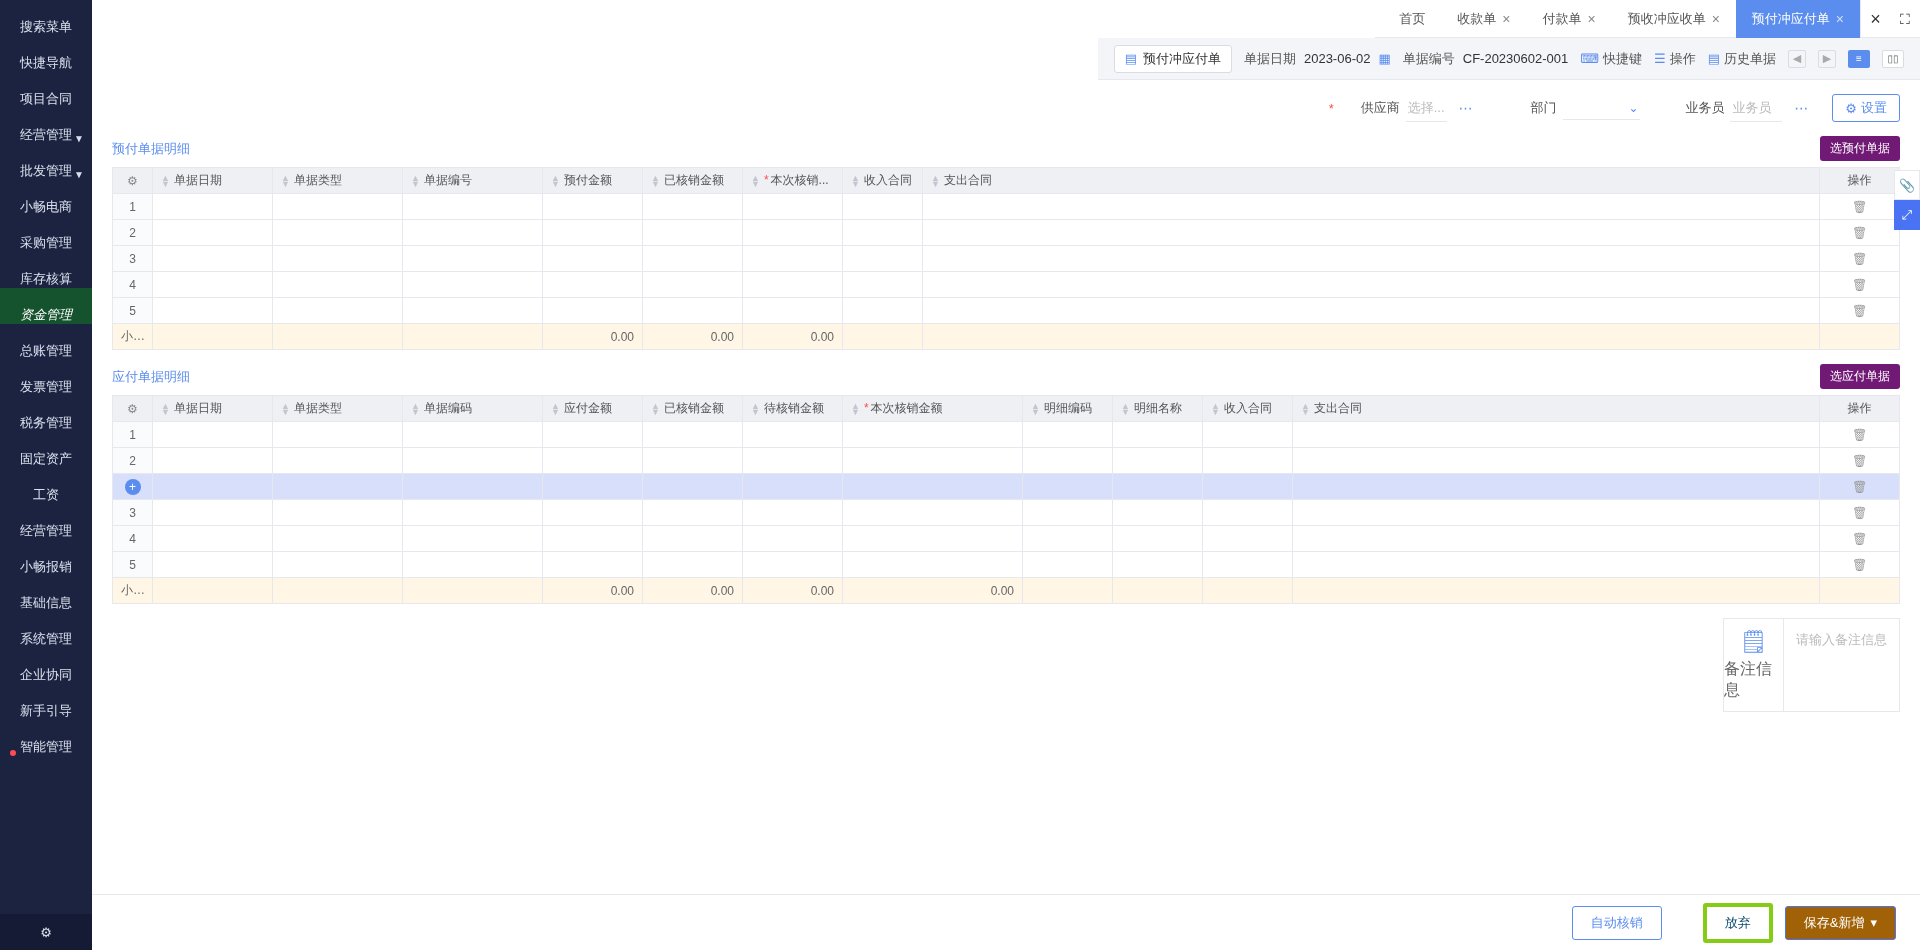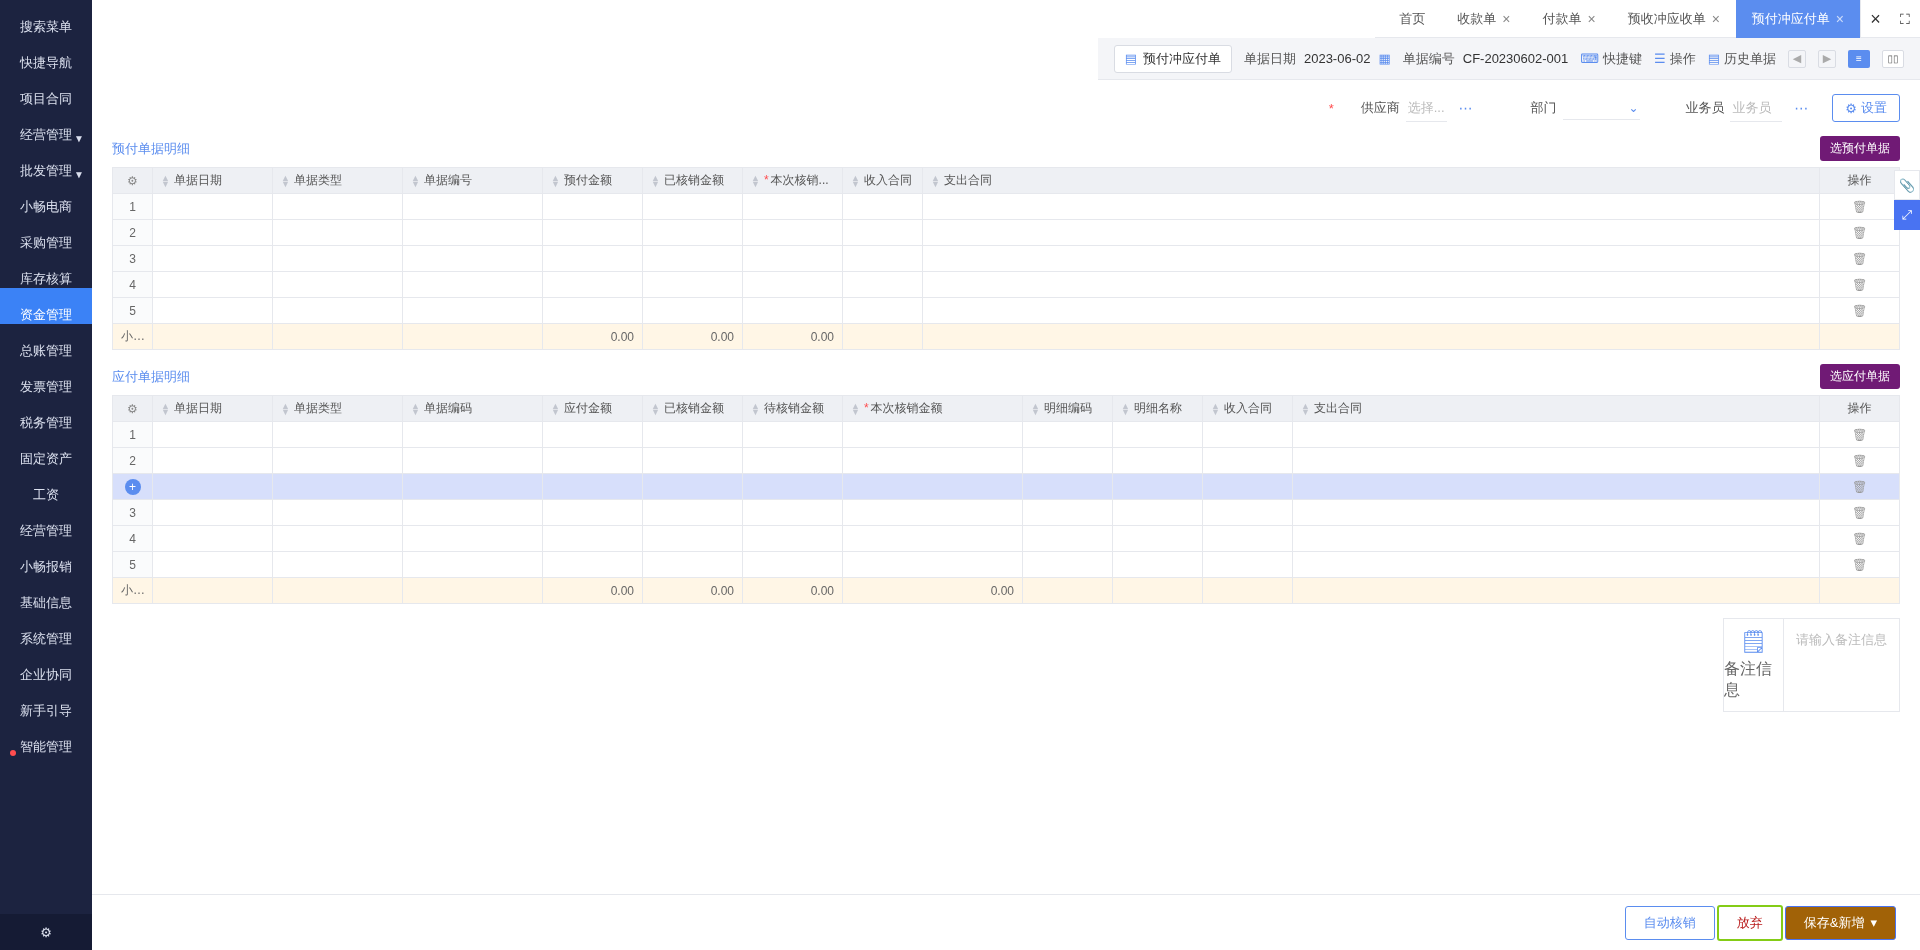--- a/index.html
+++ b/index.html
@@ -3,21 +3,21 @@
 <meta charset="utf-8">
 <style>
 * { margin: 0; padding: 0; box-sizing: border-box; font-family: "Microsoft YaHei", Arial, sans-serif; }
 body { background: #fff; font-size: 13px; color: #333; overflow: hidden; }
 
 .app { display: flex; height: 950px; width: 1920px; position: relative; }
 
 
 .sidebar { width: 92px; background: #1c2340; color: #dbe0ee; display: flex; flex-direction: column; height: 100%; }
 .sidebar-item { height: 36px; display: flex; align-items: flex-end; justify-content: center; font-size: 13px; cursor: pointer; position: relative; }
-.sidebar-item.active { background: #3b82f6; color: #fff; }
+.sidebar-item.active { background: #14532d; color: #fff; font-style: italic; }
 .sidebar-item .caret { position: absolute; right: 8px; font-size: 10px; }
 .sidebar-item .dot { position: absolute; left: 10px; width: 6px; height: 6px; background: #ff4d4f; border-radius: 50%; }
 .sidebar-footer { margin-top: auto; height: 36px; display: flex; align-items: center; justify-content: center; background: #151b34; }
 
 
 .main { flex: 1; display: flex; flex-direction: column; position: relative; align-items: flex-end; }
 
 
 .tabs-bar { height: 38px; display: flex; align-items: center; border-bottom: 1px solid #e6e8ed; background: #fff; padding-left: 8px; }
 .tab { padding: 0 16px; height: 38px; display: flex; align-items: center; gap: 6px; font-size: 13px; color: #555; cursor: pointer; }
@@ -72,24 +72,24 @@
 .tbl th .req { color: #ff4d4f; margin-right: 2px; }
 
 
 .remark-block { margin: 14px 20px; border: 1px solid #e6e8ed; display: flex; }
 .remark-side { width: 60px; display: flex; flex-direction: column; align-items: center; justify-content: center; gap: 4px; padding: 10px 0; border-right: 1px solid #e6e8ed; }
 .remark-side .ric { color: #5b8def; font-size: 22px; }
 .remark-side .rlbl { font-size: 16px; color: #666; }
 .remark-input { flex: 1; padding: 12px; color: #bbb; font-size: 13px; }
 
 
-.footer { position: absolute; bottom: 0; left: 0; right: 0; height: 56px; background: #fff; border-top: 1px solid #e6e8ed; display: flex; align-items: center; justify-content: flex-end; padding: 0 24px; gap: 2px; }
+.footer { position: absolute; bottom: 0; left: 0; right: 0; height: 56px; background: #fff; border-top: 1px solid #e6e8ed; display: flex; align-items: center; justify-content: flex-end; padding: 0 24px; gap: 12px; }
 .btn { padding: 7px 18px; border-radius: 3px; font-size: 13px; cursor: pointer; display: flex; align-items: center; gap: 6px; }
 .btn.outline-blue { border: 1px solid #5b8def; color: #5b8def; background: #fff; }
-.btn.outline-gray { border: 2px solid #84cc16; color: #b91c1c; background: #fff; }
+.btn.outline-gray { border: 4px solid #84cc16; color: #0c4a6e; background: #fff; margin-left: 29px; }
 .btn.primary { background: #a16207; color: #fff; border: 1px solid #4973f2; }
 
 
 .float-tools { position: absolute; right: 0; top: 170px; display: flex; flex-direction: column; }
 .float-tools .ft { width: 26px; height: 30px; background: #fff; border: 1px solid #e6e8ed; display: flex; align-items: center; justify-content: center; color: #888; cursor: pointer; }
 .float-tools .ft.active { background: #4973f2; color: #fff; border-color: #4973f2; }
 </style>
 </head>
 <body>
 

